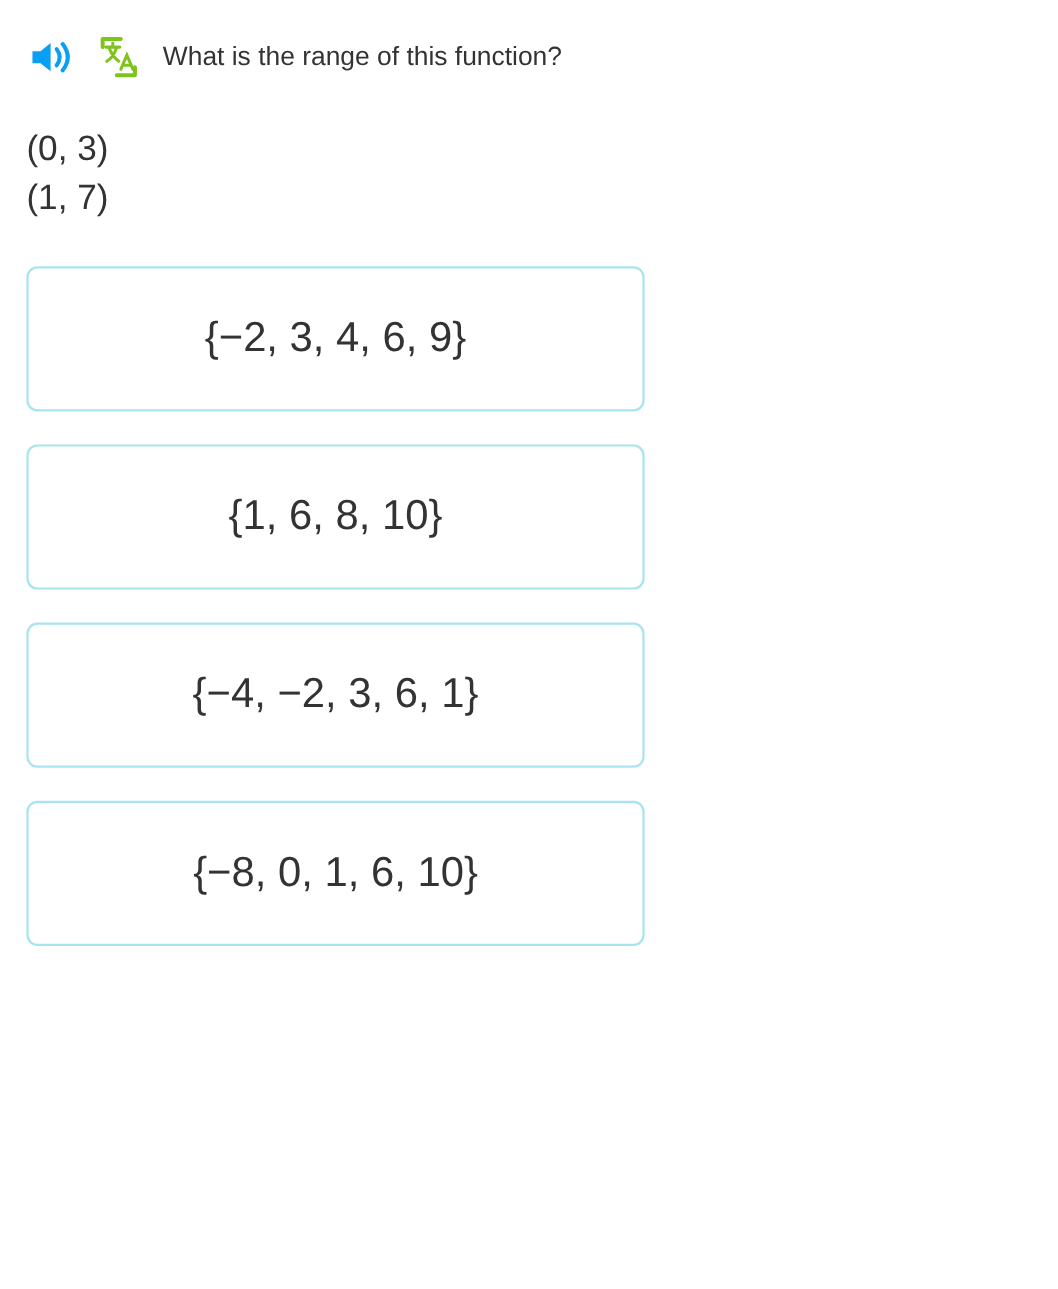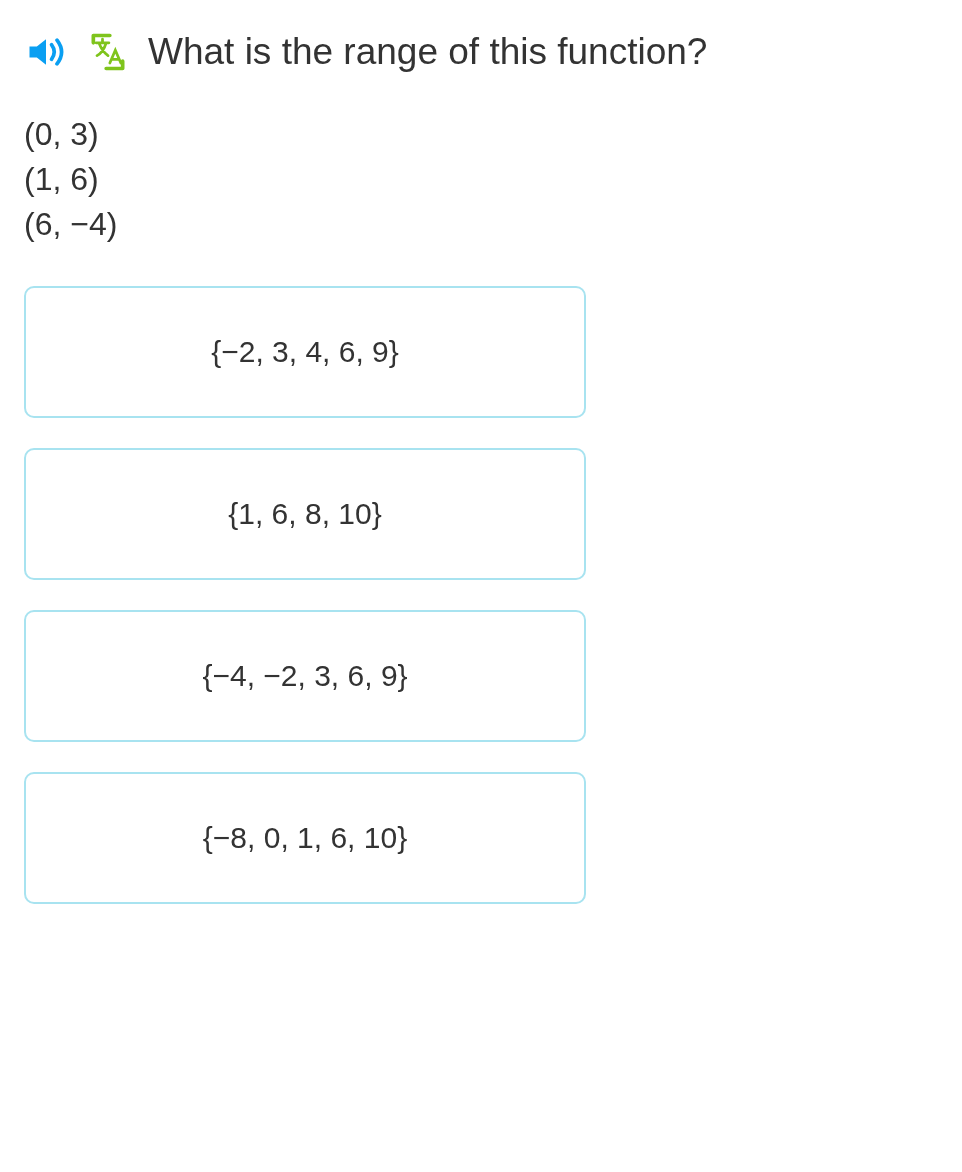--- a/index.html
+++ b/index.html
@@ -26,21 +26,21 @@
     }
     .speaker-icon svg {
       width: 44px;
       height: 44px;
     }
     .translate-icon svg {
       width: 44px;
       height: 44px;
     }
     .question-text {
-      font-size: 37px;
+      font-size: 24px;
       color: #333333;
       font-weight: 400;
     }
     .points-list {
       margin-bottom: 40px;
     }
     .point-line {
       font-size: 32px;
       color: #333333;
       line-height: 1.4;
@@ -53,21 +53,21 @@
     }
     .answer-option {
       width: 562px;
       height: 132px;
       border: 2px solid #a8e3f0;
       border-radius: 10px;
       background: #ffffff;
       display: flex;
       align-items: center;
       justify-content: center;
-      font-size: 30px;
+      font-size: 38px;
       color: #333333;
       cursor: pointer;
       font-family: inherit;
     }
   </style>
 </head>
 <body>
 
 <div class="question-header">
   <span class="icon-btn speaker-icon">
@@ -82,22 +82,21 @@
       <path d="M8 6 L26 6 M8 6 L8 14 M40 42 L22 42 M40 42 L40 34" stroke="#7fc41c" stroke-width="4" stroke-linecap="round" fill="none"></path>
       <path d="M11 14 L25 14 M18 10 L18 14 M14 14 Q18 24 24 28 M22 14 Q19 24 12 28" stroke="#7fc41c" stroke-width="3" stroke-linecap="round" fill="none"></path>
       <path d="M26 36 L32 22 L38 36 M28 32 L36 32" stroke="#7fc41c" stroke-width="3" stroke-linecap="round" fill="none"></path>
     </svg>
   </span>
   <span class="question-text">What is the range of this function?</span>
 </div>
 
 <div class="points-list">
   <div class="point-line">(0, 3)</div>
-  <div class="point-line">(1, 6)</div>
-  <div class="point-line">(6, −4)</div>
+  <div class="point-line">(1, 7)</div>
 </div>
 
 <div class="answer-options">
   <button class="answer-option">{−2, 3, 4, 6, 9}</button>
   <button class="answer-option">{1, 6, 8, 10}</button>
-  <button class="answer-option">{−4, −2, 3, 6, 9}</button>
+  <button class="answer-option">{−4, −2, 3, 6, 1}</button>
   <button class="answer-option">{−8, 0, 1, 6, 10}</button>
 </div>
 
 </body></html>

